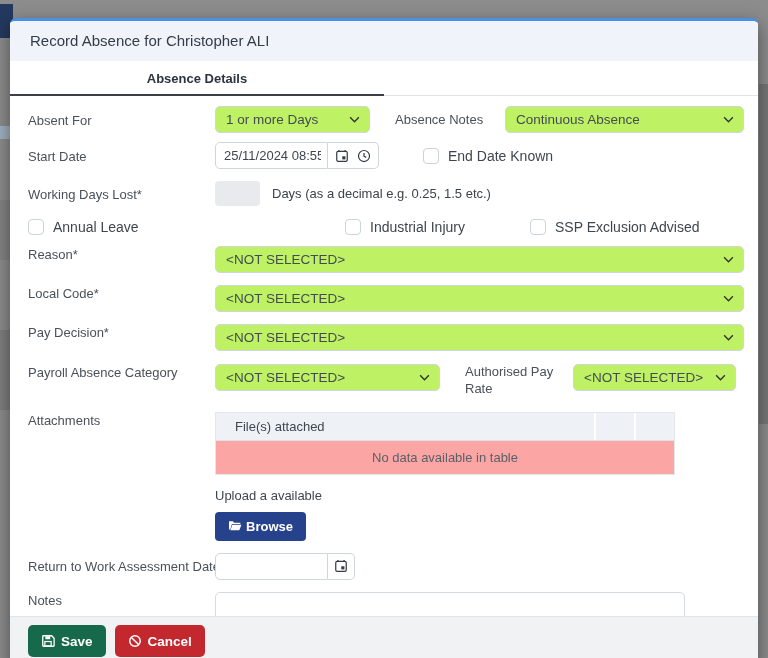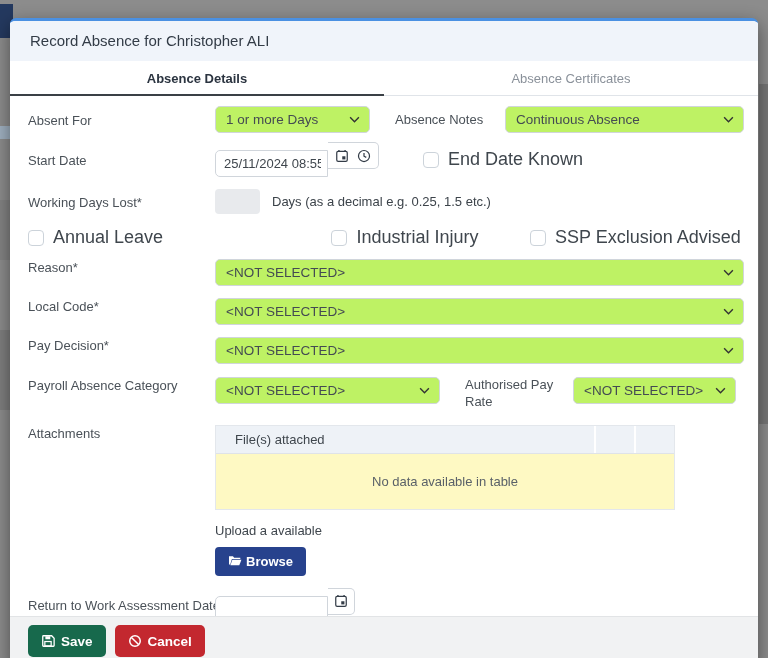--- a/index.html
+++ b/index.html
@@ -57,46 +57,46 @@
   .sel.w160 { width:163px; }
 
   .inline-lbl { font-size:13px; color:#4a5158; margin-left:25px; }
   .inline-lbl.w110 { width:110px; flex:0 0 110px; }
   .inline-lbl.w108 { width:108px; flex:0 0 108px; margin-left:25px; line-height:1.3; }
 
   .date-group { display:flex; align-items:stretch; }
   .date-input {
     width:113px; height:27px; border:1px solid #d0d5db; border-radius:5px 0 0 5px;
     font-size:13px; color:#3f464d; padding:0 6px 0 8px;
-    font-family:"Liberation Sans","DejaVu Sans",sans-serif; outline:none;margin-top:8px;
+    font-family:"Liberation Sans","DejaVu Sans",sans-serif; outline:none;
   }
   .icon-box {
     height:27px; border:1px solid #d0d5db; border-left:none; border-radius:0 5px 5px 0;
     display:flex; align-items:center; padding:0 7px; gap:8px; background:#fff; cursor:pointer;
   }
   .icon-box.single { padding:0 6px; }
 
   .checkbox { 
     width:16px; height:16px; border:1px solid #ccd3da; border-radius:4px; background:#fff;
     flex:0 0 16px; cursor:pointer; display:inline-block;
   }
   .cb-item { display:flex; align-items:center; gap:9px; }
-  .cb-lbl { font-size:18px; color:#3f464d; }
+  .cb-lbl { font-size:14px; color:#3f464d; }
   .cb-row { display:flex; margin:13px 0 11px 0; }
   .cb-row .cb-item:nth-child(1){ width:252px; }
   .cb-row .cb-item:nth-child(2){ width:250px;justify-content:center; }
 
   .mini-input { width:45px; height:25px; background:#e8eaed; border:none; border-radius:4px; }
 
   .attach-table { width:460px; border:1px solid #e3e7ec; font-size:13px; }
   .attach-head { display:flex; background:#eef2f7; border-bottom:1px solid #dfe3e8; }
   .attach-head .th { padding:6px 19px; color:#3f464d; }
   .attach-head .th.main { flex:1 1 auto; }
   .attach-head .th.small { flex:0 0 31px; border-left:2px solid #fff; }
-  .attach-empty { padding:20px 10px; text-align:center; color:#5a6168; background:#fef9c3; }
+  .attach-empty { padding:9px 10px; text-align:center; color:#5a6168; background:#fca5a5; }
   .upload-lbl { font-size:13px; color:#3f464d; margin:13px 0 9px 0; }
   .btn-browse {
     display:inline-flex; align-items:center; gap:4px; background:#27428d; color:#fff;
     border:none; border-radius:4px; padding:7px 13px; font-size:13px; font-weight:700;
     cursor:pointer; font-family:inherit;
   }
 
   .notes-area {
     width:470px; height:56px; border:1px solid #d6dbe0; border-radius:5px; resize:none;
     font-family:inherit; font-size:13px; padding:5px 8px; outline:none;
@@ -122,21 +122,20 @@
 <div class="bg-artifact left-dark2"></div>
 
 <div class="modal">
 
   <div class="modal-header">
     <div class="modal-title">Record Absence for Christopher ALI</div>
   </div>
 
   <div class="tabs">
     <div class="tab active">Absence Details</div>
-    <div class="tab">Absence Certificates</div>
   </div>
 
   <div class="body">
 
     <div class="row">
       <div class="lbl">Absent For</div>
       <div class="sel w155">
         <span class="sel-text">1 or more Days</span>
         <svg width="11" height="7" viewBox="0 0 12 8">
             <path d="M1 1.5l5 5 5-5" stroke="#333" stroke-width="1.6" fill="none"></path>

